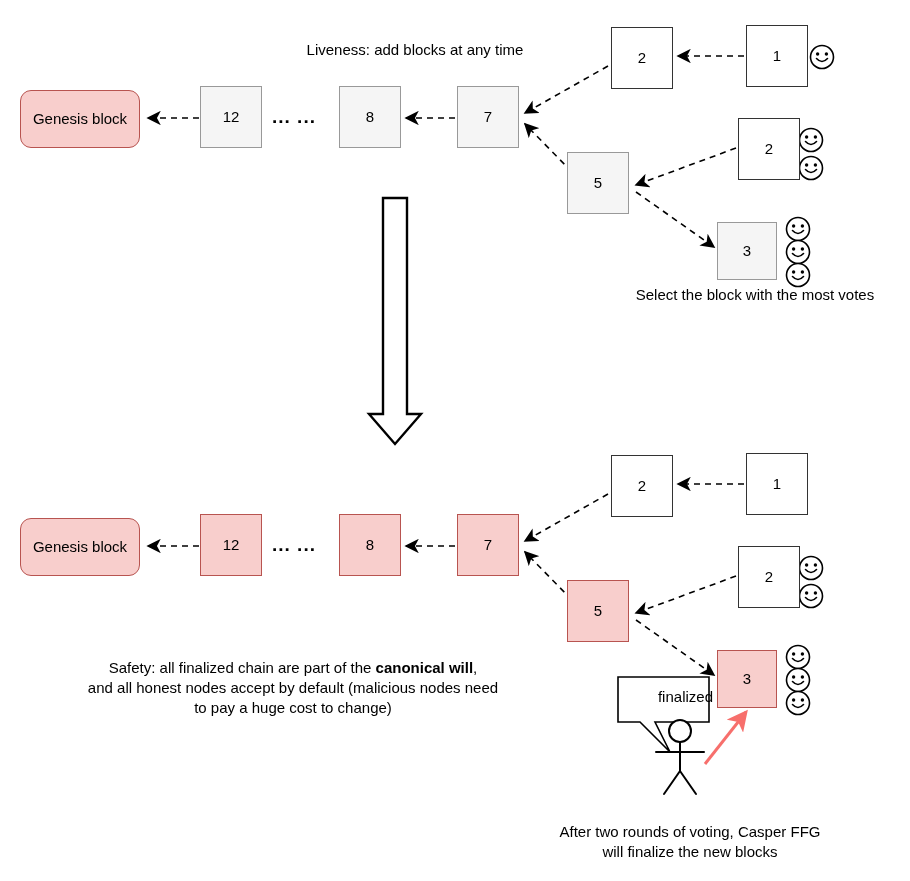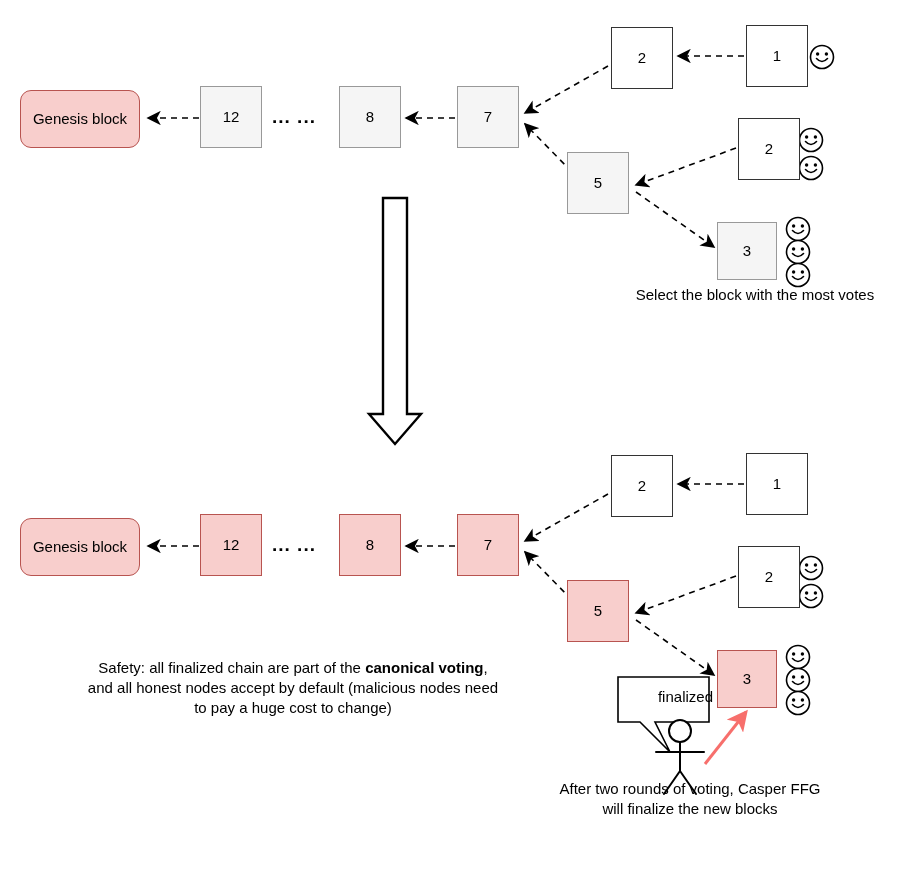--- a/index.html
+++ b/index.html
@@ -225,20 +225,21 @@
       <path d="M6.5,13.5 Q12,19.5 17.5,13.5" fill="none" stroke="#000" stroke-width="1.6" stroke-linecap="round"></path>
     </g>
     <g transform="translate(786,691)">
       <circle cx="12" cy="12" r="11.5" fill="#ffffff" stroke="#000" stroke-width="1.6"></circle>
       <circle cx="7.6" cy="9" r="1.7" fill="#000"></circle>
       <circle cx="16.4" cy="9" r="1.7" fill="#000"></circle>
       <path d="M6.5,13.5 Q12,19.5 17.5,13.5" fill="none" stroke="#000" stroke-width="1.6" stroke-linecap="round"></path>
     </g>
   </svg>
 
+  <div class="caption" style="left:265px; top:40px; width:300px;">Liveness: add blocks at any time</div>
 
   <div class="node pink genesis" style="left:20px; top:90px; width:120px; height:58px;">
     <span>Genesis block</span>
   </div>
 
   <div class="node gray" style="left:200px; top:86px; width:62px; height:62px;">
     <span>12</span>
   </div>
 
   <div class="dots" style="left:272px; top:106px;">... ...</div>
@@ -307,22 +308,22 @@
     <span>2</span>
   </div>
 
   <div class="node pink" style="left:717px; top:650px; width:60px; height:58px;">
     <span>3</span>
   </div>
 
   <div class="bubble-text" style="left:613px; top:688px; width:100px;">finalized</div>
 
   <div class="caption" style="left:28px; top:638px; width:530px;">
-    <span>Safety: all finalized chain are part of the </span><b>canonical voting</b><span>,
+    <span>Safety: all finalized chain are part of the </span><b>canonical will</b><span>,
     and all honest nodes accept by default (malicious nodes need
     to pay a huge cost to change)</span>
   </div>
 
 
-  <div class="caption" style="left:535px; top:779px; width:310px;">After two rounds of voting, Casper FFG
+  <div class="caption" style="left:535px; top:822px; width:310px;">After two rounds of voting, Casper FFG
 will finalize the new blocks</div>
 
 </div>
 
 </body></html>

